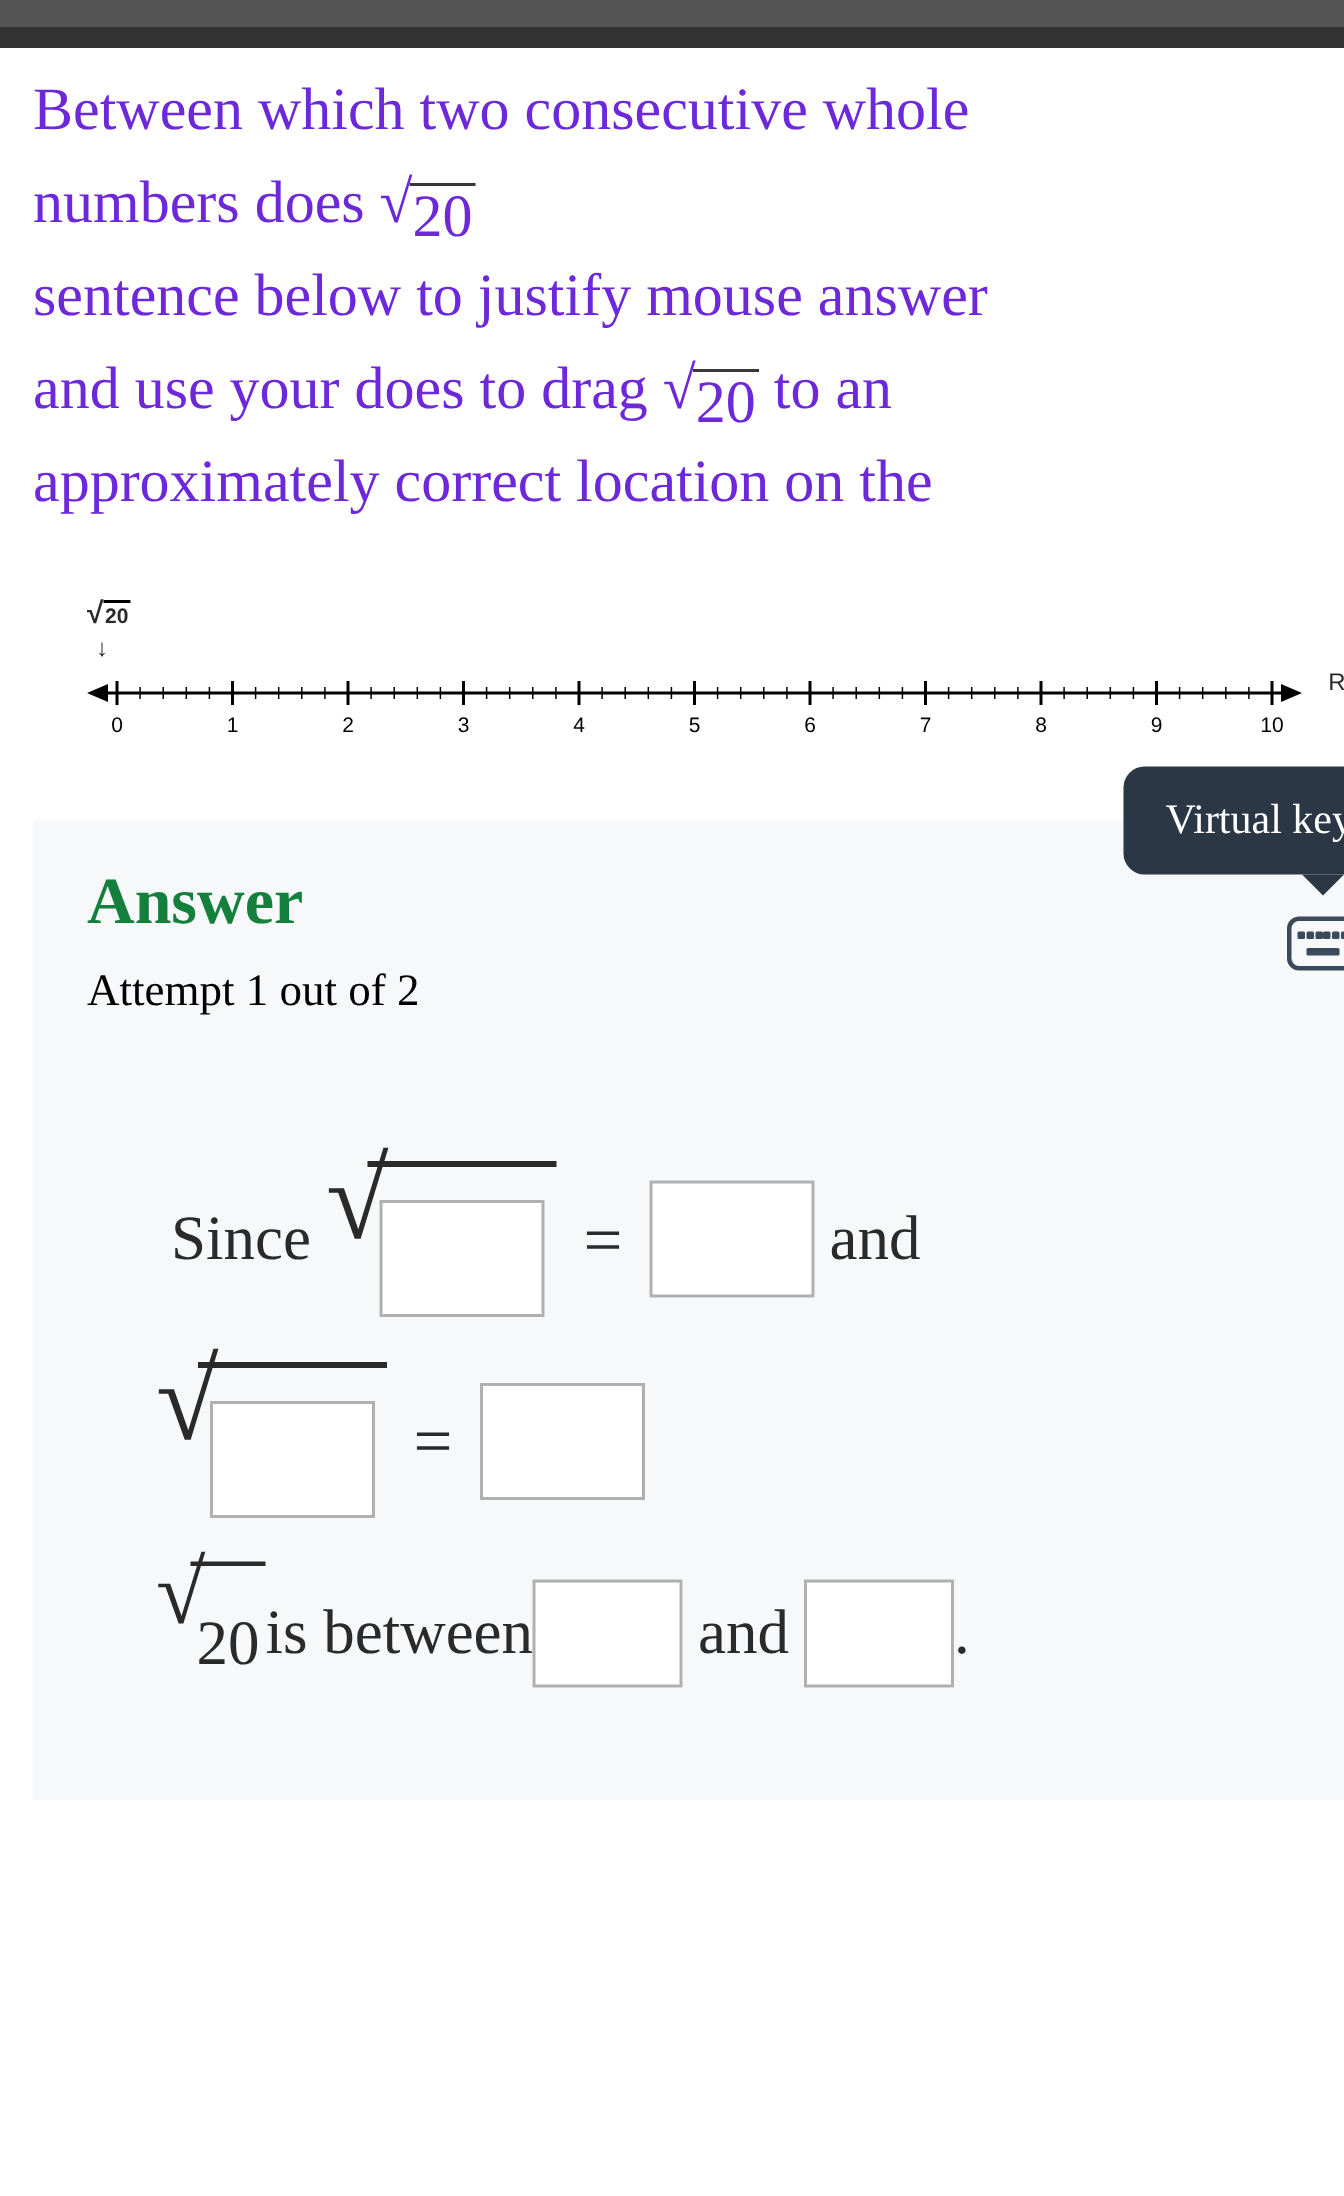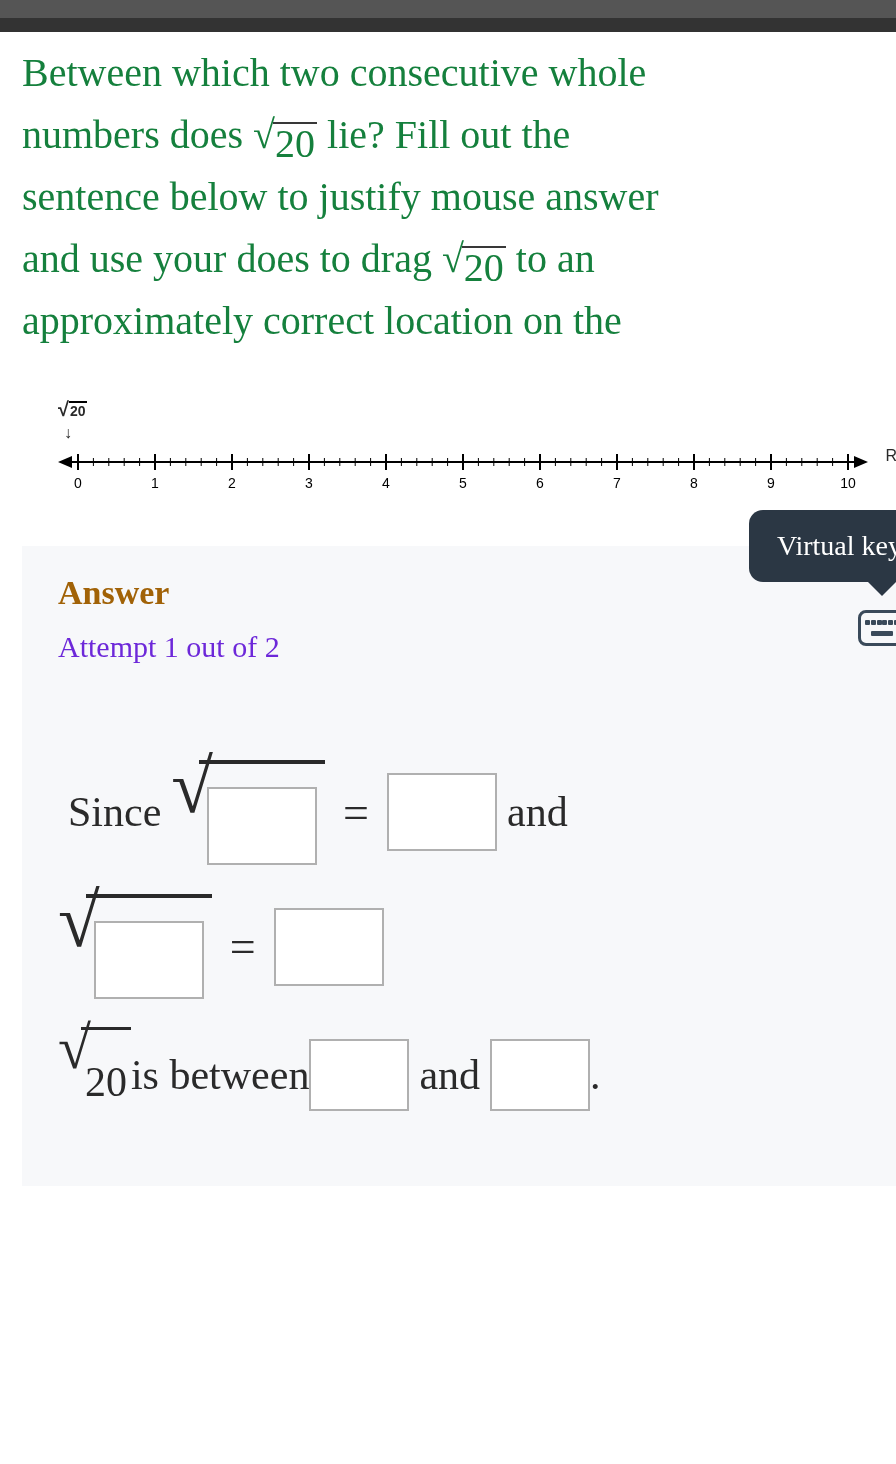--- a/index.html
+++ b/index.html
@@ -9,21 +9,21 @@
     background: #fff;
     width: 896px;
     color: #2a2a2a;
   }
   .topbar { height: 18px; background: #555; }
   .topbar2 { height: 14px; background: #333; }
   .content { padding: 10px 0 30px 22px; }
   .question {
     font-size: 40px;
     line-height: 1.55;
-    color: #15803d;
+    color: #6d28d9;
     white-space: nowrap;
     overflow: hidden;
   }
   .sqrt-wrap {
     display: inline-flex;
     align-items: flex-start;
   }
   .radical {
     font-size: 1.0em;
     line-height: 1;
@@ -65,27 +65,27 @@
     font-family: Arial, sans-serif;
   }
   .answer-panel {
     background: #f7f8fa;
     margin: 30px 0 0 0;
     padding: 28px 53px 40px 36px;
     position: relative;
     min-height: 560px;
   }
   .answer-title {
-    font-size: 34px;
+    font-size: 44px;
     font-weight: bold;
-    color: #a16207;
+    color: #15803d;
   }
   .attempt {
     font-size: 30px;
-    color: #6d28d9;
+    color: #000000;
     margin-top: 18px;
   }
   .vk-tooltip {
     position: absolute;
     top: -36px;
     right: -30px;
     background: #2b3744;
     color: #fff;
     font-size: 28px;
     padding: 20px 24px 20px 28px;
@@ -118,20 +118,21 @@
   }
   .kb-icon span {
     width: 5px; height: 5px; background: #3a4a5a; border-radius: 1px;
   }
   .kb-icon .bar { width: 22px; height: 5px; background: #3a4a5a; border-radius: 1px; }
   .sentence {
     margin-top: 90px;
     font-size: 42px;
     line-height: 2.2;
     color: #2a2a2a;
+    margin-left: 46px;
   }
   .row { display: flex; align-items: center; flex-wrap: nowrap; margin-bottom: 18px; white-space: nowrap; }
   .gap { margin: 0 10px; }
   .input-box {
     width: 110px;
     height: 78px;
     border: 2px solid #b0b0b0;
     background: #fff;
     font-size: 36px;
     text-align: center;
@@ -167,21 +168,21 @@
 
 <div class="topbar"></div>
 <div class="topbar2"></div>
 
 <div class="content">
   <div class="question">
     <span>Between which two consecutive whole</span><br>
     <span>numbers does </span><span class="sqrt-wrap">
         <span class="radical">√</span>
         <span class="radicand">20</span>
-      </span><span> lie? Fill out the</span><br>
+      </span><br>
     <span>sentence below to justify mouse answer</span><br>
     <span>and use your does to drag </span><span class="sqrt-wrap">
         <span class="radical">√</span>
         <span class="radicand">20</span>
       </span><span> to an</span><br>
     <span>approximately correct location on the</span><br>
   </div>
 
   <div class="nl-container">
     <div class="marker-label">

